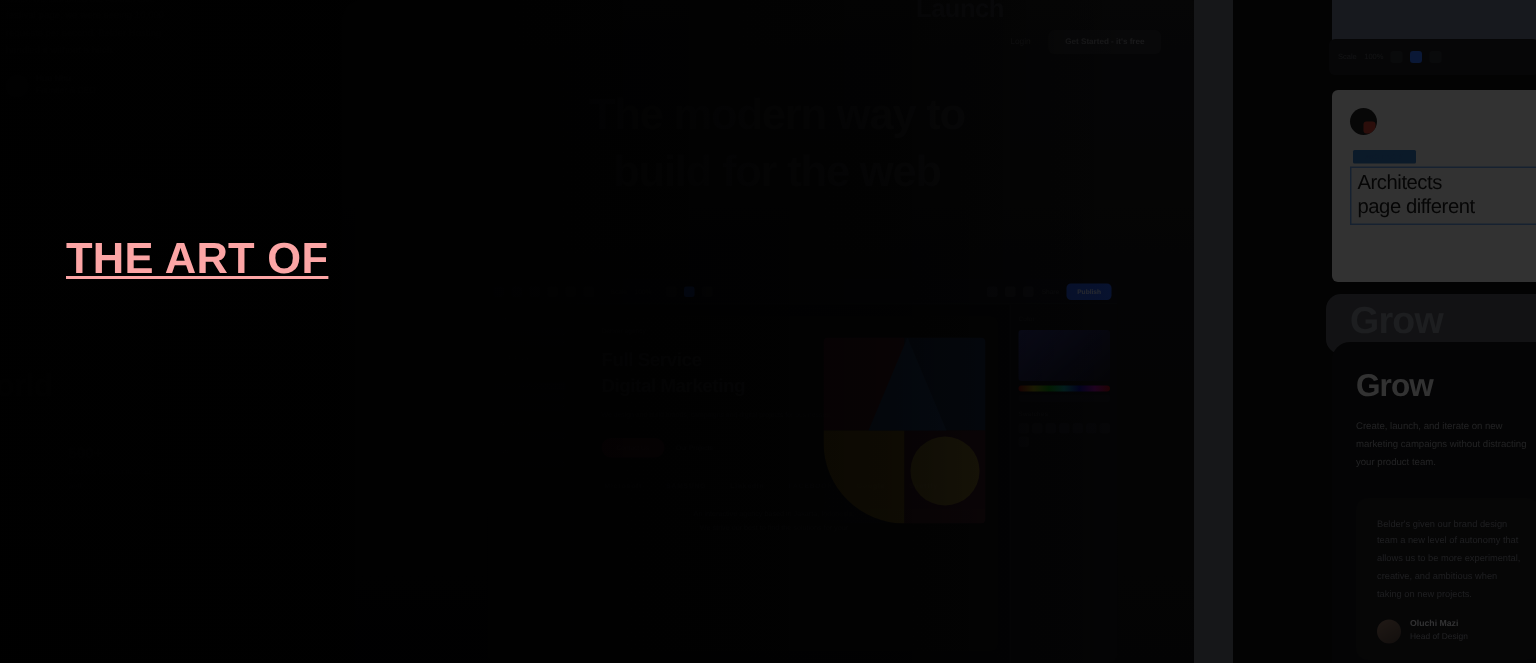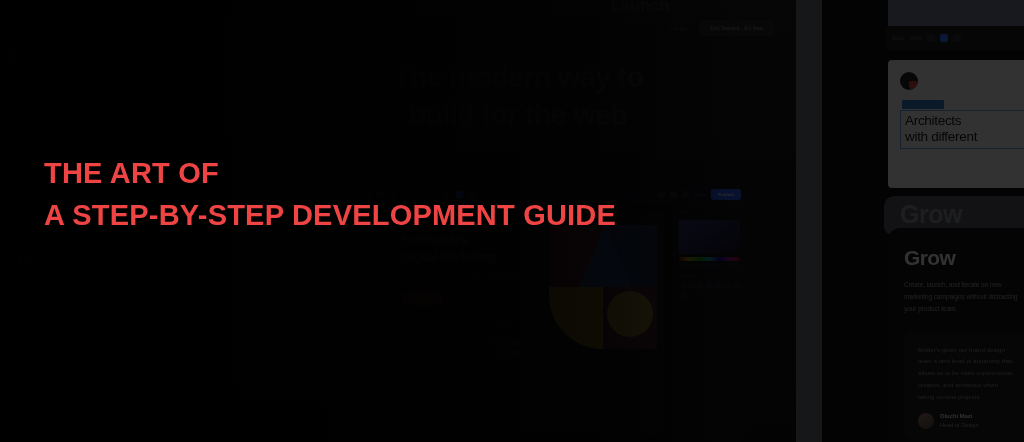--- a/index.html
+++ b/index.html
@@ -125,22 +125,22 @@
   #seam { position:absolute; left:796px; top:0; width:26px; height:442px; background:#5d606b; }
 
   
   #veil { position:absolute; inset:0; background:rgba(2,2,3,.78); }
   #veil2 { position:absolute; left:0; top:0; width:760px; height:442px;
            background:linear-gradient(90deg, rgba(0,0,0,.92) 0%, rgba(0,0,0,.86) 42%, rgba(0,0,0,.55) 78%, rgba(0,0,0,0) 100%); }
 
   
   #headline { position:absolute; left:44px; top:152px; z-index:40; }
   #headline div {
-    color:#ef4444; font-size:29px; font-weight:bold; line-height:1.45;
-    letter-spacing:.2px; text-transform:uppercase; white-space:nowrap;
+    color:#fca5a5; font-size:29px; font-weight:bold; line-height:1.45;
+    letter-spacing:.2px; text-transform:uppercase; white-space:nowrap;text-decoration:underline;
   }
 </style>
 </head>
 <body>
 
 <div class="stage">
 
   <div class="panel" id="left-testimonial">
     <div class="quote">When we launched the Amstel Live festival page, we were seeing 10,000 requests per second. Belder Hosting handled it without a hitch.</div>
     <div class="author">
@@ -282,21 +282,21 @@
     <span class="i on"></span>
     <span class="i"></span>
     <span class="i" style="background:transparent"></span>
   </div>
 
   <div class="panel" id="r-architects">
     <div class="av"></div>
     <div class="lbl">ARCHITECTS</div>
     <div class="tbox">
       <p>Architects</p>
-      <p>with different</p>
+      <p>page different</p>
     </div>
     
   </div>
 
   <div class="panel" id="r-growghost">
     <div class="g">Grow</div>
   </div>
 
   <div class="panel" id="r-grow">
     <div class="h">Grow</div>
@@ -311,16 +311,15 @@
         </div>
       </div>
     </div>
   </div>
 
   <div id="veil"></div>
   <div id="veil2"></div>
 
   <div id="headline">
     <div>THE ART OF</div>
-    <div>A STEP-BY-STEP DEVELOPMENT GUIDE</div>
   </div>
 
 </div>
 
 </body></html>

